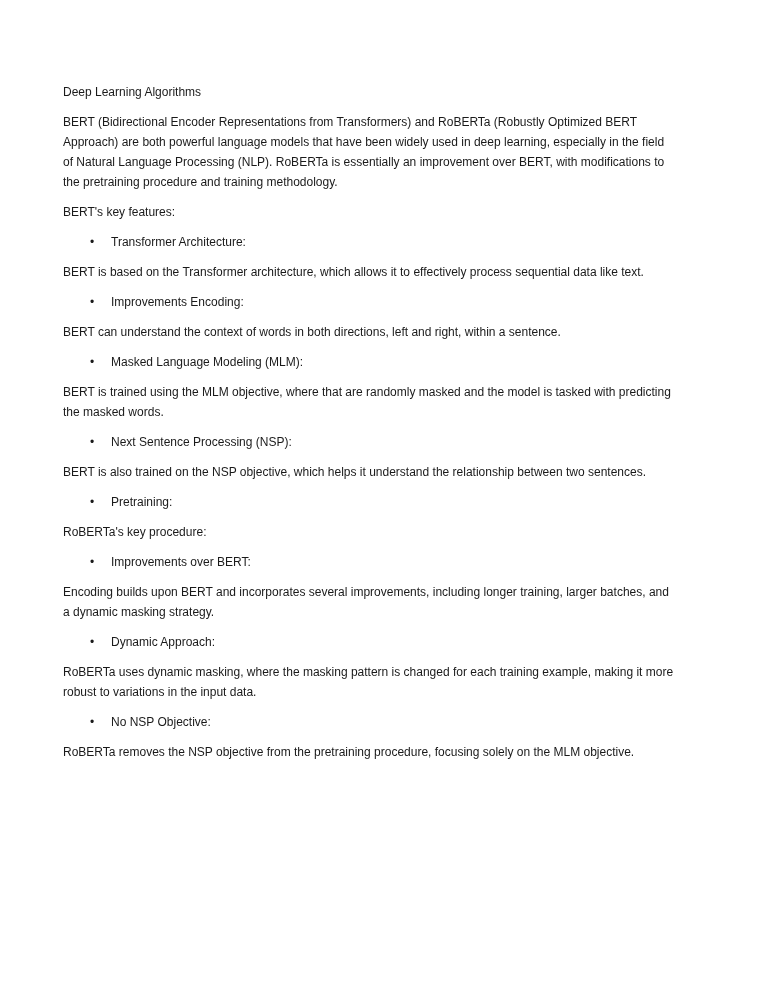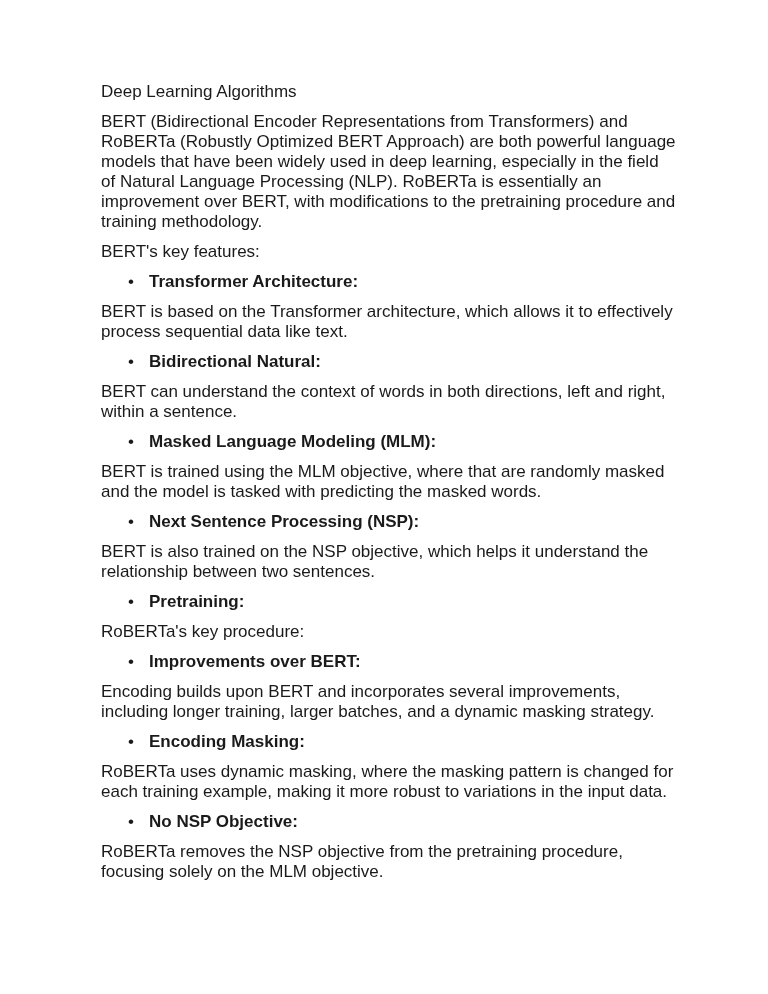--- a/index.html
+++ b/index.html
@@ -5,42 +5,42 @@
   html, body {
     margin: 0;
     padding: 0;
     background: #ffffff;
   }
   .page {
     position: relative;
     width: 768px;
     height: 994px;
     box-sizing: border-box;
-    padding: 82px 91px 40px 101px;
+    padding: 82px 91px 40px 63px;
     background: #ffffff;
     font-family: "Liberation Sans", "DejaVu Sans", sans-serif;
-    font-size: 17px;
+    font-size: 12px;
     line-height: 20px;
     color: #1a1a1a;
     overflow: hidden;
   }
   .para {
     margin: 0 0 10px 0;
   }
   .bullet-row {
     display: flex;
     margin: 0 0 10px 0;
     padding-left: 27px;
   }
   .bullet-marker {
     flex: 0 0 21px;
     width: 21px;
   }
   .term {
-    font-weight: bold;
+    font-weight: normal;
   }
 </style>
 </head>
 <body>
 
 <div class="page">
 
   <p class="para">Deep Learning Algorithms</p>
 
   <p class="para">BERT (Bidirectional Encoder Representations from Transformers) and RoBERTa (Robustly Optimized BERT Approach) are both powerful language models that have been widely used in deep learning, especially in the field of Natural Language Processing (NLP). RoBERTa is essentially an improvement over BERT, with modifications to the pretraining procedure and training methodology.</p>
@@ -48,21 +48,21 @@
   <p class="para">BERT's key features:</p>
 
   <div class="bullet-row">
     <span class="bullet-marker">•</span>
     <span class="term">Transformer Architecture:</span>
   </div>
   <p class="para">BERT is based on the Transformer architecture, which allows it to effectively process sequential data like text.</p>
 
   <div class="bullet-row">
     <span class="bullet-marker">•</span>
-    <span class="term">Bidirectional Natural:</span>
+    <span class="term">Improvements Encoding:</span>
   </div>
   <p class="para">BERT can understand the context of words in both directions, left and right, within a sentence.</p>
 
   <div class="bullet-row">
     <span class="bullet-marker">•</span>
     <span class="term">Masked Language Modeling (MLM):</span>
   </div>
   <p class="para">BERT is trained using the MLM objective, where that are randomly masked and the model is tasked with predicting the masked words.</p>
 
   <div class="bullet-row">
@@ -79,21 +79,21 @@
   <p class="para">RoBERTa's key procedure:</p>
 
   <div class="bullet-row">
     <span class="bullet-marker">•</span>
     <span class="term">Improvements over BERT:</span>
   </div>
   <p class="para">Encoding builds upon BERT and incorporates several improvements, including longer training, larger batches, and a dynamic masking strategy.</p>
 
   <div class="bullet-row">
     <span class="bullet-marker">•</span>
-    <span class="term">Encoding Masking:</span>
+    <span class="term">Dynamic Approach:</span>
   </div>
   <p class="para">RoBERTa uses dynamic masking, where the masking pattern is changed for each training example, making it more robust to variations in the input data.</p>
 
   <div class="bullet-row">
     <span class="bullet-marker">•</span>
     <span class="term">No NSP Objective:</span>
   </div>
   <p class="para">RoBERTa removes the NSP objective from the pretraining procedure, focusing solely on the MLM objective.</p>
 
 </div>

